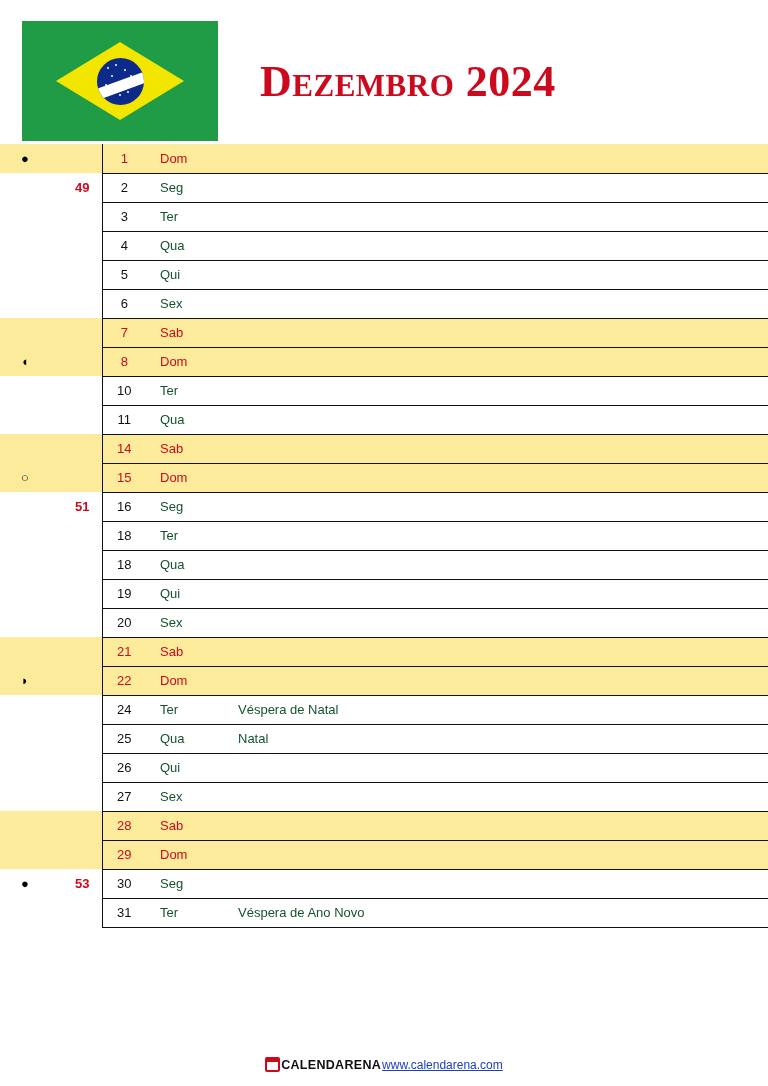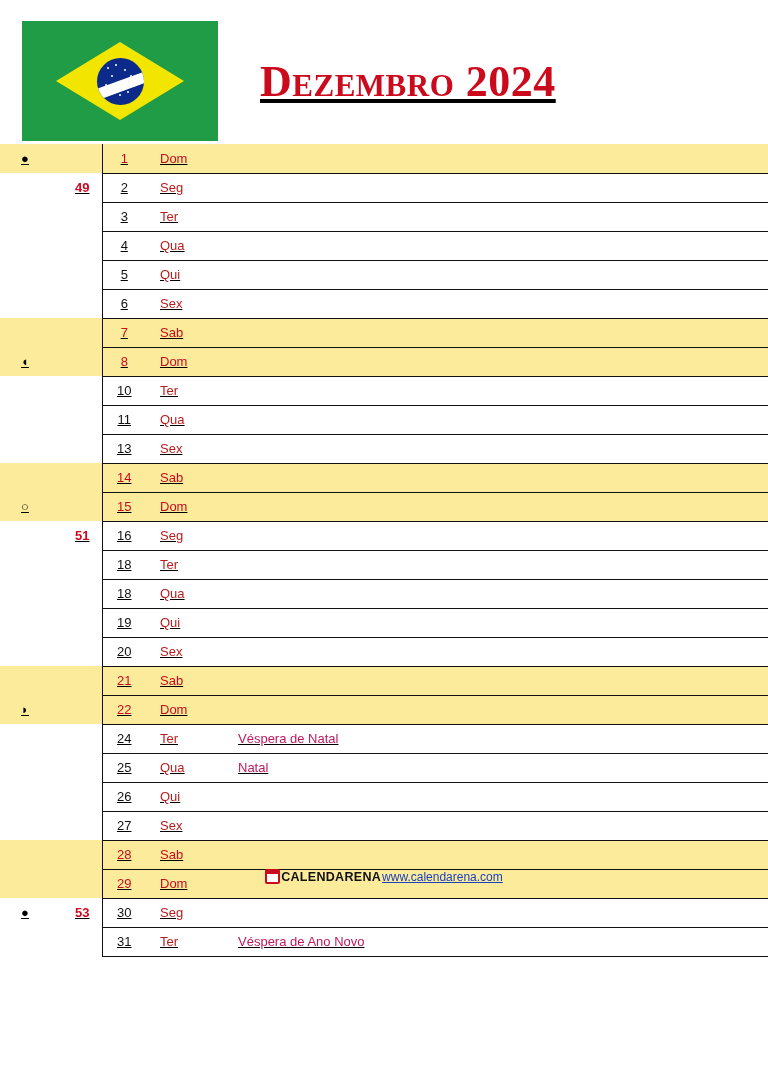--- a/index.html
+++ b/index.html
@@ -9,24 +9,23 @@
   }
   body {
     width: 768px;
     height: 1086px;
     font-family: "Liberation Sans", sans-serif;
     position: relative;
     overflow: hidden;
   }
   .page {
     width: 768px;
-    height: 898px;
+    height: 1086px;
     position: relative;
     box-sizing: border-box;
-    text-decoration: underline;
   }
 
   
   .header {
     display: flex;
     align-items: center;
     padding: 22px 22px 0 22px;
     box-sizing: border-box;
     height: 140px;
   }
@@ -124,28 +123,28 @@
     text-align: center;
     font-size: 15px;
     color: #111;
     border-left: 1.6px solid #111;
     border-bottom: 1.6px solid #111;
   }
   .c-wd {
     width: 88px;
     padding-left: 14px !important;
     font-size: 12px;
-    color: #b91c1c;
+    color: #14532d;
     border-bottom: 1.6px solid #111;
   }
   .c-note {
     border-bottom: 1.6px solid #111;
     padding-left: 4px !important;
     font-size: 13px;
-    color: #be185d;
+    color: #14532d;
   }
   tr.weekend .c-day,
   tr.weekend .c-wd,
   tr.weekend .c-note {
     color: #cc0a1e;
   }
   tr.weekend .c-day,
   tr.weekend .c-wd,
   tr.weekend .c-note,
   tr.weekend .c-moon,
@@ -292,27 +291,20 @@
           <td class="c-wd">Ter</td>
           <td class="c-note"></td>
         </tr>
         <tr>
           <td class="c-moon"></td>
           <td class="c-week"></td>
           <td class="c-day">11</td>
           <td class="c-wd">Qua</td>
           <td class="c-note"></td>
         </tr>
-        <tr>
-          <td class="c-moon"></td>
-          <td class="c-week"></td>
-          <td class="c-day">13</td>
-          <td class="c-wd">Sex</td>
-          <td class="c-note"></td>
-        </tr>
         <tr class="weekend">
           <td class="c-moon"></td>
           <td class="c-week"></td>
           <td class="c-day">14</td>
           <td class="c-wd">Sab</td>
           <td class="c-note"></td>
         </tr>
         <tr class="weekend">
           <td class="c-moon">○</td>
           <td class="c-week"></td>

